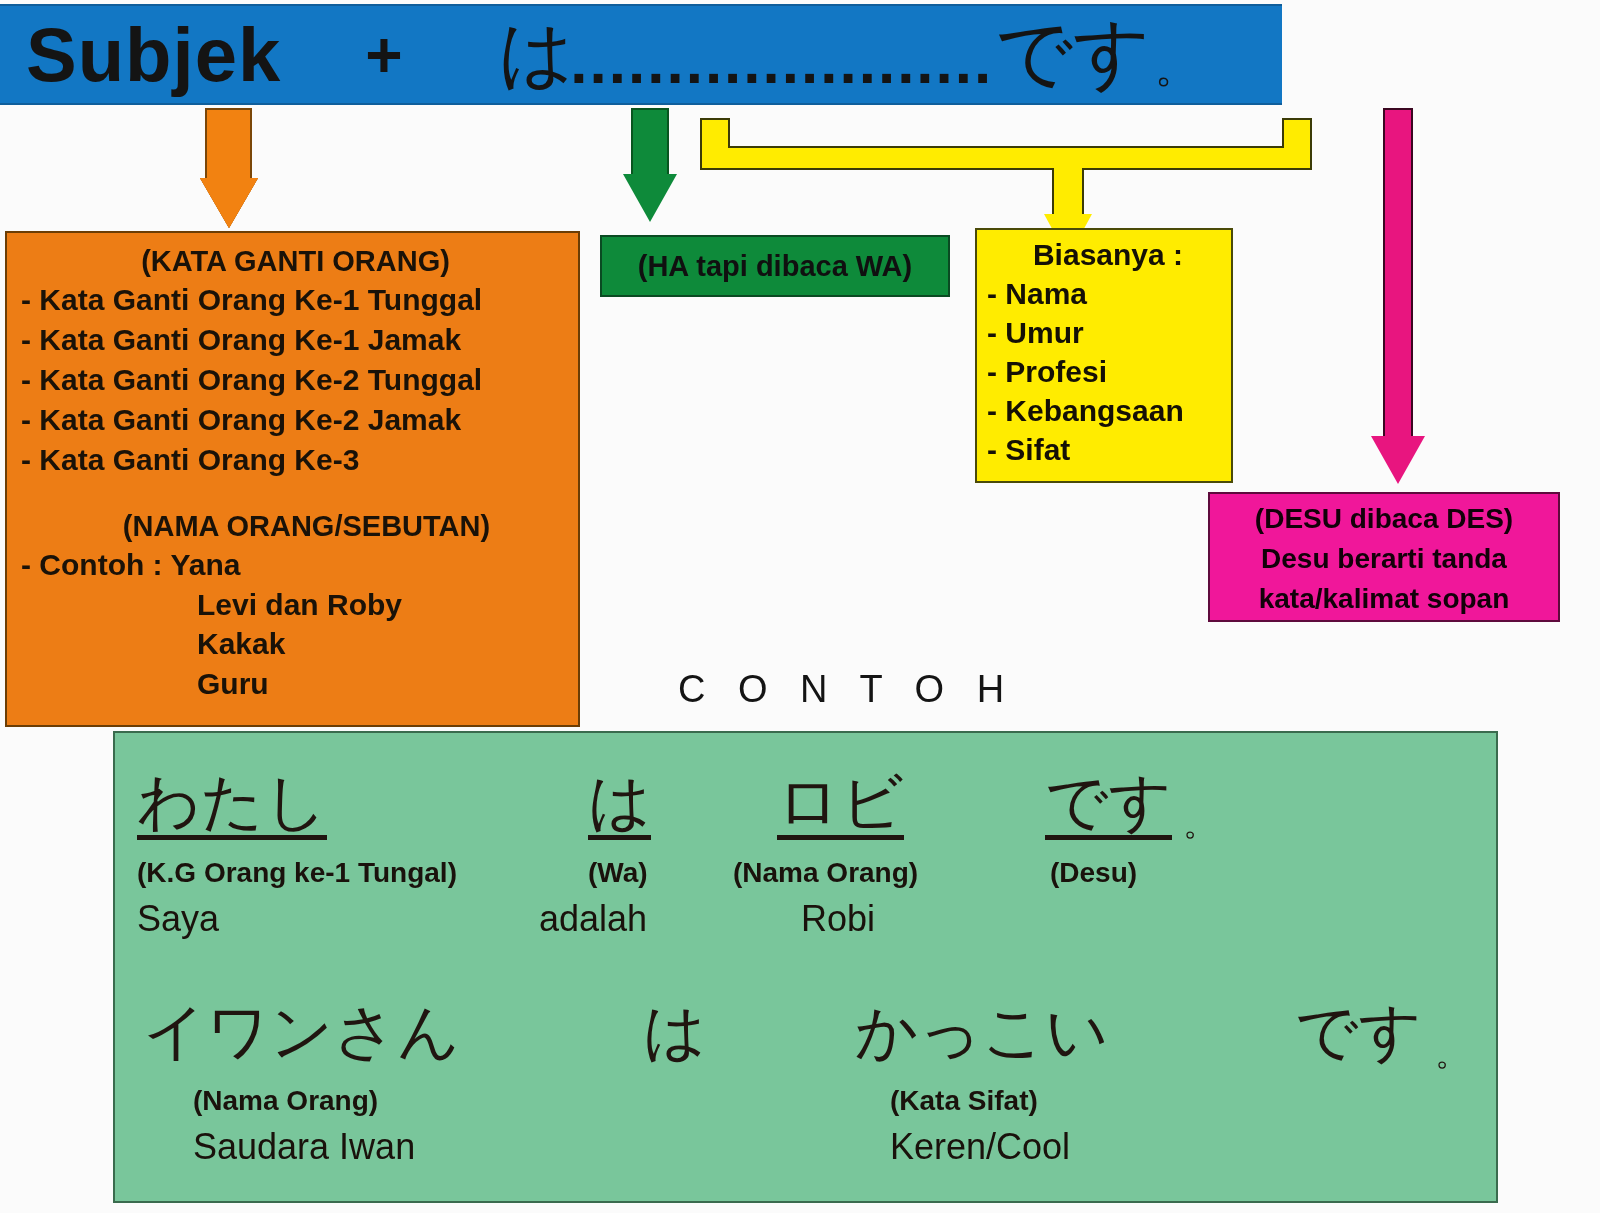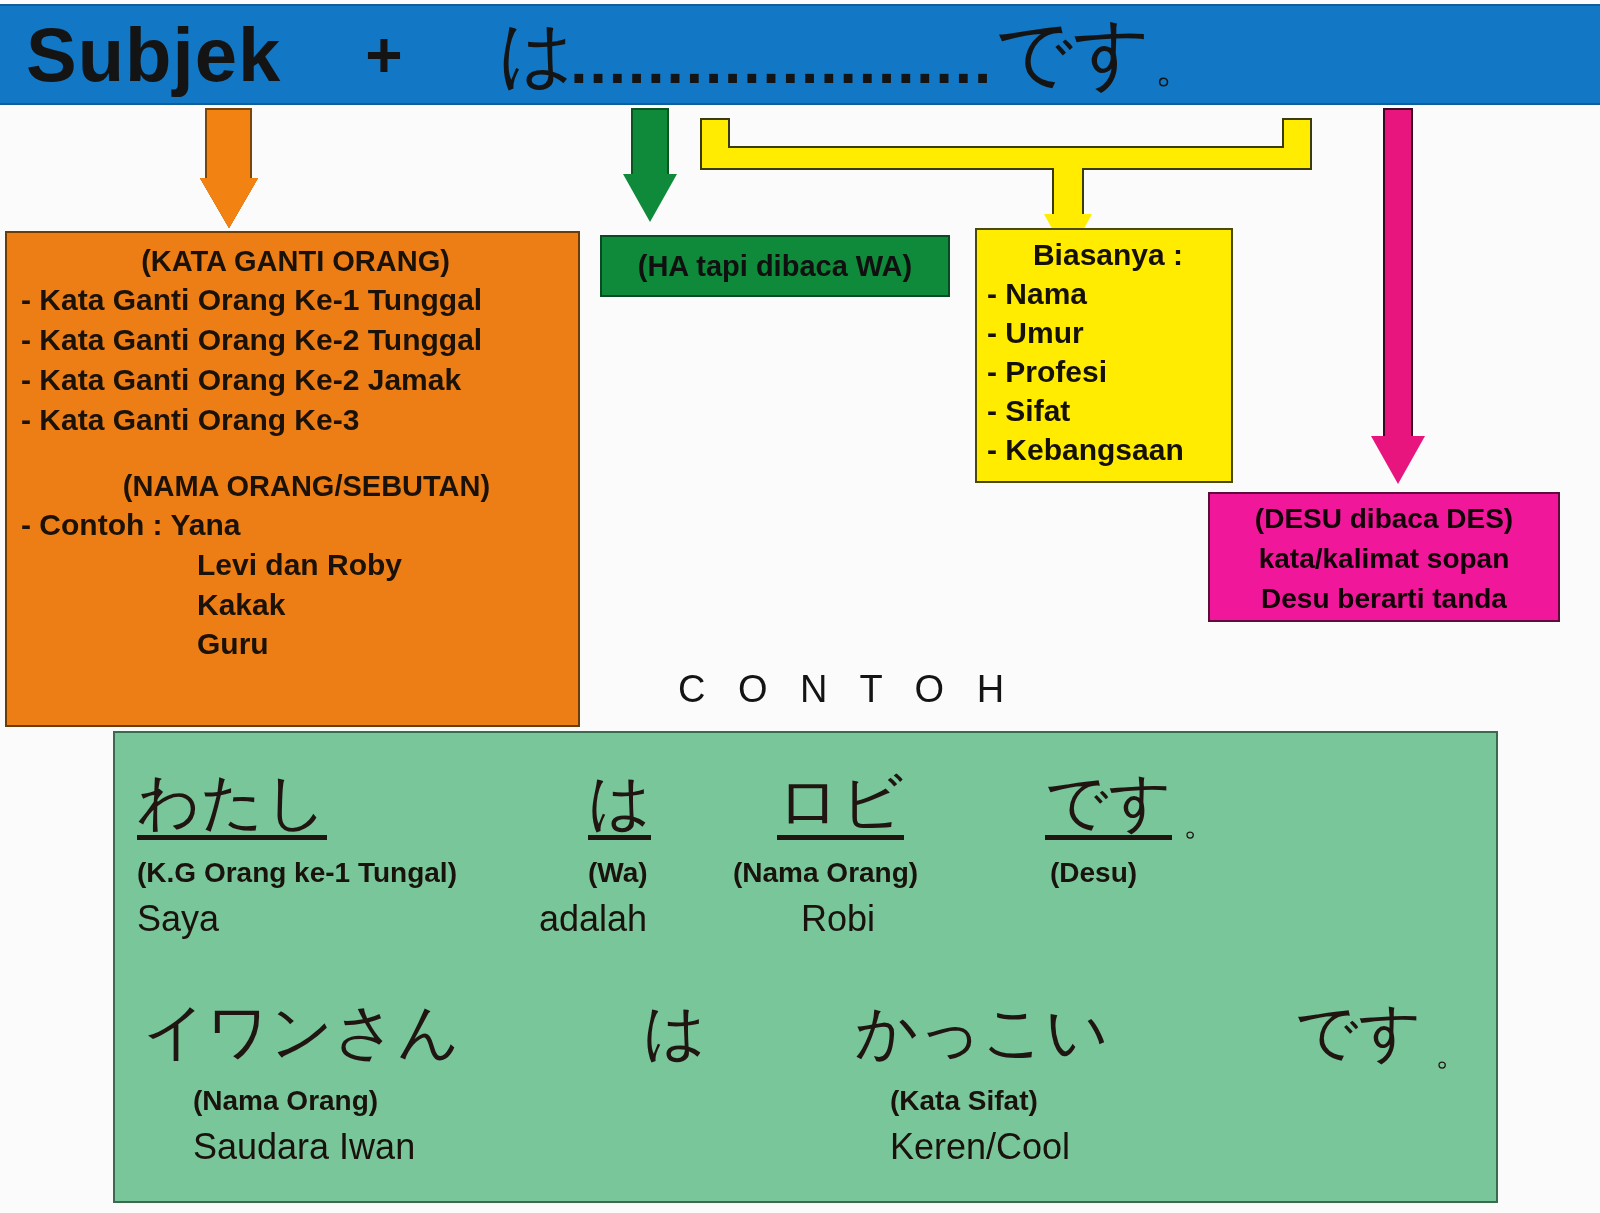--- a/index.html
+++ b/index.html
@@ -14,21 +14,21 @@
     font-family: "Liberation Sans", sans-serif;
     overflow: hidden;
     background: #fbfbfb;
   }
 
   
   #header-bar {
     position: absolute;
     left: 0;
     top: 4px;
-    width: 1600px;
+    width: 1282px;
     height: 101px;
     background: #1277c4;
     border-top: 2px solid #0f5e9b;
     border-bottom: 2px solid #0f5e9b;
     box-sizing: border-box;
     display: flex;
     align-items: center;
     white-space: nowrap;
     overflow: hidden;
   }
@@ -419,20 +419,21 @@
 <div id="arrow-yellow-cover"></div>
 <div id="arrow-yellow-head"></div>
 
 <div id="arrow-pink-shaft"></div>
 <div id="arrow-pink-head"></div>
 
 <div id="box-orange">
   <div class="ob-title">(KATA GANTI ORANG)</div>
   <ul class="ob-list">
     <li>- Kata Ganti Orang Ke-1 Tunggal</li>
+    <li>- Kata Ganti Orang Ke-1 Jamak</li>
     <li>- Kata Ganti Orang Ke-2 Tunggal</li>
     <li>- Kata Ganti Orang Ke-2 Jamak</li>
     <li>- Kata Ganti Orang Ke-3</li>
   </ul>
   <div class="ob-title2">(NAMA ORANG/SEBUTAN)</div>
   <div class="ob-contoh">- Contoh : Yana</div>
   <div class="ob-example">Levi dan Roby</div>
   <div class="ob-example">Kakak</div>
   <div class="ob-example">Guru</div>
 </div>
@@ -440,29 +441,29 @@
 <div id="box-green-ha">
   <span class="gh-text">(HA tapi dibaca WA)</span>
 </div>
 
 <div id="box-yellow">
   <div class="yb-title">Biasanya :</div>
   <ul>
     <li>- Nama</li>
     <li>- Umur</li>
     <li>- Profesi</li>
+    <li>- Kebangsaan</li>
     <li>- Sifat</li>
-    <li>- Kebangsaan</li>
   </ul>
 </div>
 
 <div id="box-pink">
   <div class="pb-line">(DESU dibaca DES)</div>
+  <div class="pb-line">Desu berarti tanda</div>
   <div class="pb-line">kata/kalimat sopan</div>
-  <div class="pb-line">Desu berarti tanda</div>
 </div>
 
 <div id="contoh-title">C O N T O H</div>
 
 <div id="box-contoh">
 
   <div class="jp-word underlined" style="left:22px; top:38px;">わたし</div>
   <div class="gloss" style="left:22px; top:126px;">(K.G Orang ke-1 Tungal)</div>
   <div class="translation" style="left:22px; top:168px;">Saya</div>
 

